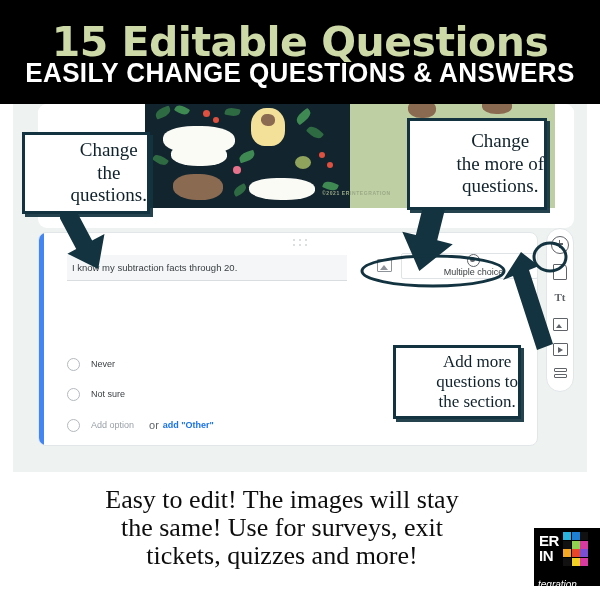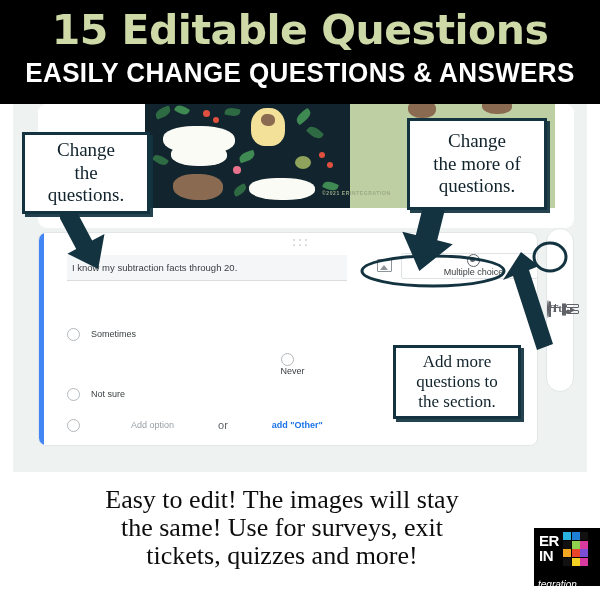--- a/index.html
+++ b/index.html
@@ -10,21 +10,21 @@
     -webkit-font-smoothing:antialiased;
   }
   #stage{position:relative;width:600px;height:600px;overflow:hidden;background:#fff;}
 
   
   .header-band{
     position:absolute;left:0;top:0;width:600px;height:104px;
     background:#000000;z-index:40;
   }
   .hdr-title{
-    position:absolute;left:0;top:4px;width:600px;
+    position:absolute;left:0;top:16px;width:600px;
     text-align:center;
     color:#cddaa8;
     font-family:"DejaVu Sans", sans-serif;
     font-weight:700;
     font-size:41px;
     letter-spacing:-0.5px;
     line-height:52px;
     white-space:nowrap;
   }
   .hdr-sub{
@@ -138,30 +138,30 @@
   }
 
   .opt-row{position:absolute;left:28px;width:440px;height:22px;display:flex;align-items:center;}
   .opt-radio{
     width:11px;height:11px;border:1.4px solid #b4b9bd;border-radius:50%;flex:0 0 auto;
   }
   .opt-label{font-size:9px;color:#3c4043;margin-left:11px;}
   .opt-label.sel{background:#d7d9db;padding:1px 2px;border-radius:1px;}
   .opt-label.muted{color:#9aa0a6;}
   .opt-other{font-size:9px;color:#1a73e8;font-weight:700;margin-left:4px;}
-  .opt-or{font-size:11px;color:#5f6368;margin-left:4px;}
+  .opt-or{font-size:11px;color:#5f6368;margin-left:15px;}
   .opt-x{
     position:absolute;left:467px;font-size:11px;color:#70757a;line-height:1;
   }
 
   
   .toolbar{
     position:absolute;left:533px;top:124px;width:28px;height:164px;
     background:#ffffff;border:1px solid #e3e6e8;border-radius:14px;
-    display:flex;flex-direction:row;align-items:center;
+    display:flex;flex-direction:column;align-items:center;
     padding-top:7px;box-sizing:border-box;
   }
   .tb{width:16px;height:16px;margin-bottom:10px;position:relative;}
   .tb-plus{border:1.4px solid #5f6368;border-radius:50%;}
   .tb-plus:before,.tb-plus:after{
     content:"";position:absolute;background:#5f6368;
   }
   .tb-plus:before{left:3.4px;top:6.4px;width:7.6px;height:1.4px;}
   .tb-plus:after{left:6.6px;top:3.2px;width:1.4px;height:8px;}
   .tb-import{
@@ -186,21 +186,21 @@
     box-sizing:border-box;border-radius:1px;margin-bottom:2px;}
 
   
   .ann{position:absolute;z-index:60;}
   .callout{
     background:#ffffff;border:3px solid #12333f;
     box-shadow:3px 3px 0 rgba(18,51,63,0.92);
     font-family:"Liberation Serif", serif;
     color:#10222b;
     text-align:center;
-    display:flex;align-items:center;justify-content:center;
+    display:flex;align-items:center;justify-content:flex-end;
     box-sizing:border-box;
   }
   .callout span{display:block;line-height:1.18;}
 
   .bottom-caption{
     position:absolute;left:32px;top:486px;width:500px;
     text-align:center;
     font-family:"Liberation Serif", serif;
     font-size:26px;line-height:28px;color:#0d0d0d;
   }
@@ -293,36 +293,32 @@
 
         <div class="img-btn"></div>
 
         <div class="type-select">
           <span class="radio-glyph"></span>
           <span class="type-label">Multiple choice</span>
           <span class="caret"></span>
         </div>
 
 
-        <div class="opt-row" style="top:90px;">
-          <span class="opt-radio"></span>
-          <span class="opt-label">Sometimes</span>
-        </div>
-
-        <div class="opt-row" style="top:120px;flex-direction:column;">
+
+        <div class="opt-row" style="top:120px;">
           <span class="opt-radio"></span>
           <span class="opt-label">Never</span>
         </div>
 
         <div class="opt-row" style="top:150px;">
           <span class="opt-radio"></span>
           <span class="opt-label">Not sure</span>
         </div>
 
-        <div class="opt-row" style="top:181px;gap:40px;">
+        <div class="opt-row" style="top:181px;">
           <span class="opt-radio"></span>
           <span class="opt-label muted">Add option</span>
           <span class="opt-or">or</span>
           <span class="opt-other">add "Other"</span>
         </div>
       </div>
 
       <div class="toolbar">
         <div class="tb tb-plus"></div>
         <div class="tb tb-import"></div>

